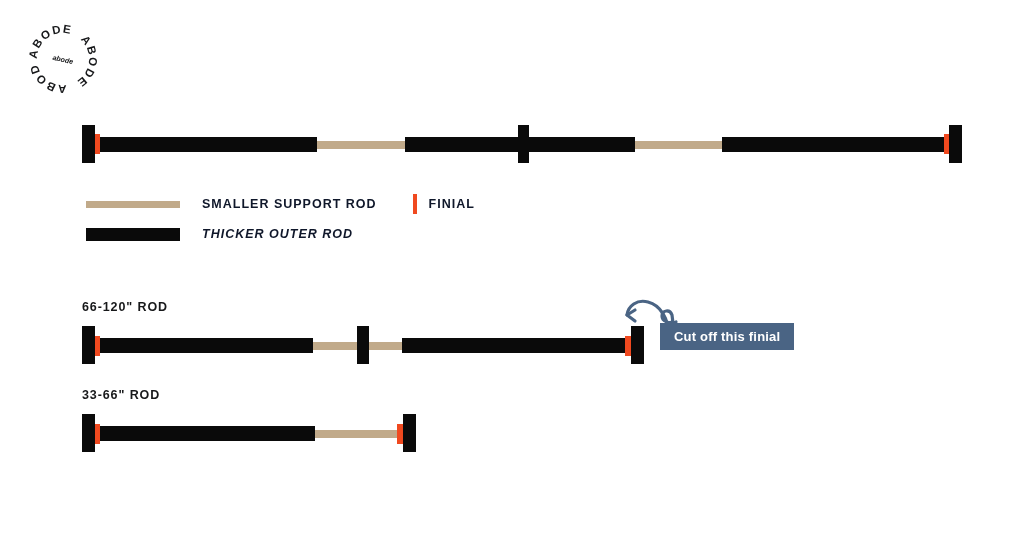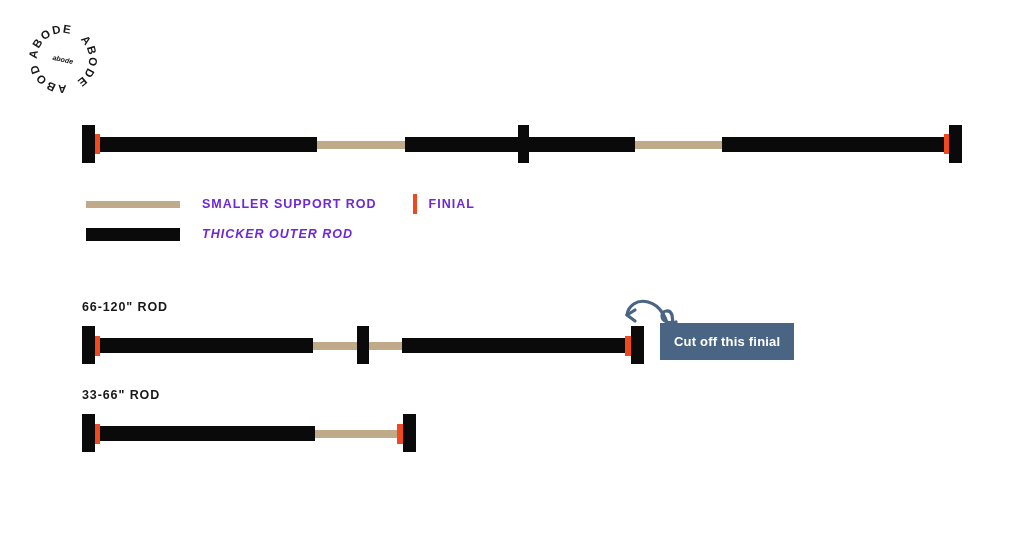--- a/index.html
+++ b/index.html
@@ -75,21 +75,21 @@
     width: 4px;
     height: 20px;
     background: #f0491f;
     margin-left: 36px;
     margin-right: 12px;
   }
   .legend-label {
     font-size: 12.5px;
     font-weight: 700;
     letter-spacing: 1.0px;
-    color: #6d28d9;
+    color: #0f172a;
     text-transform: uppercase;
     white-space: nowrap;
   }
   .legend-inline { display: flex; align-items: center; }
 
   
   .rod-label {
     position: absolute;
     font-size: 12.5px;
     font-weight: 700;
@@ -99,21 +99,21 @@
   }
 
   
   .callout {
     position: absolute;
     left: 660px;
     top: 323px;
     background: #4a6484;
     padding: 7px 14px 8px 14px;
     box-sizing: border-box;
-    height: 37px;
+    height: 27px;
     display: flex;
     align-items: center;
   }
   .callout-text {
     color: #ffffff;
     font-size: 13px;
     font-weight: 700;
     letter-spacing: 0.2px;
     white-space: nowrap;
     line-height: 1;

